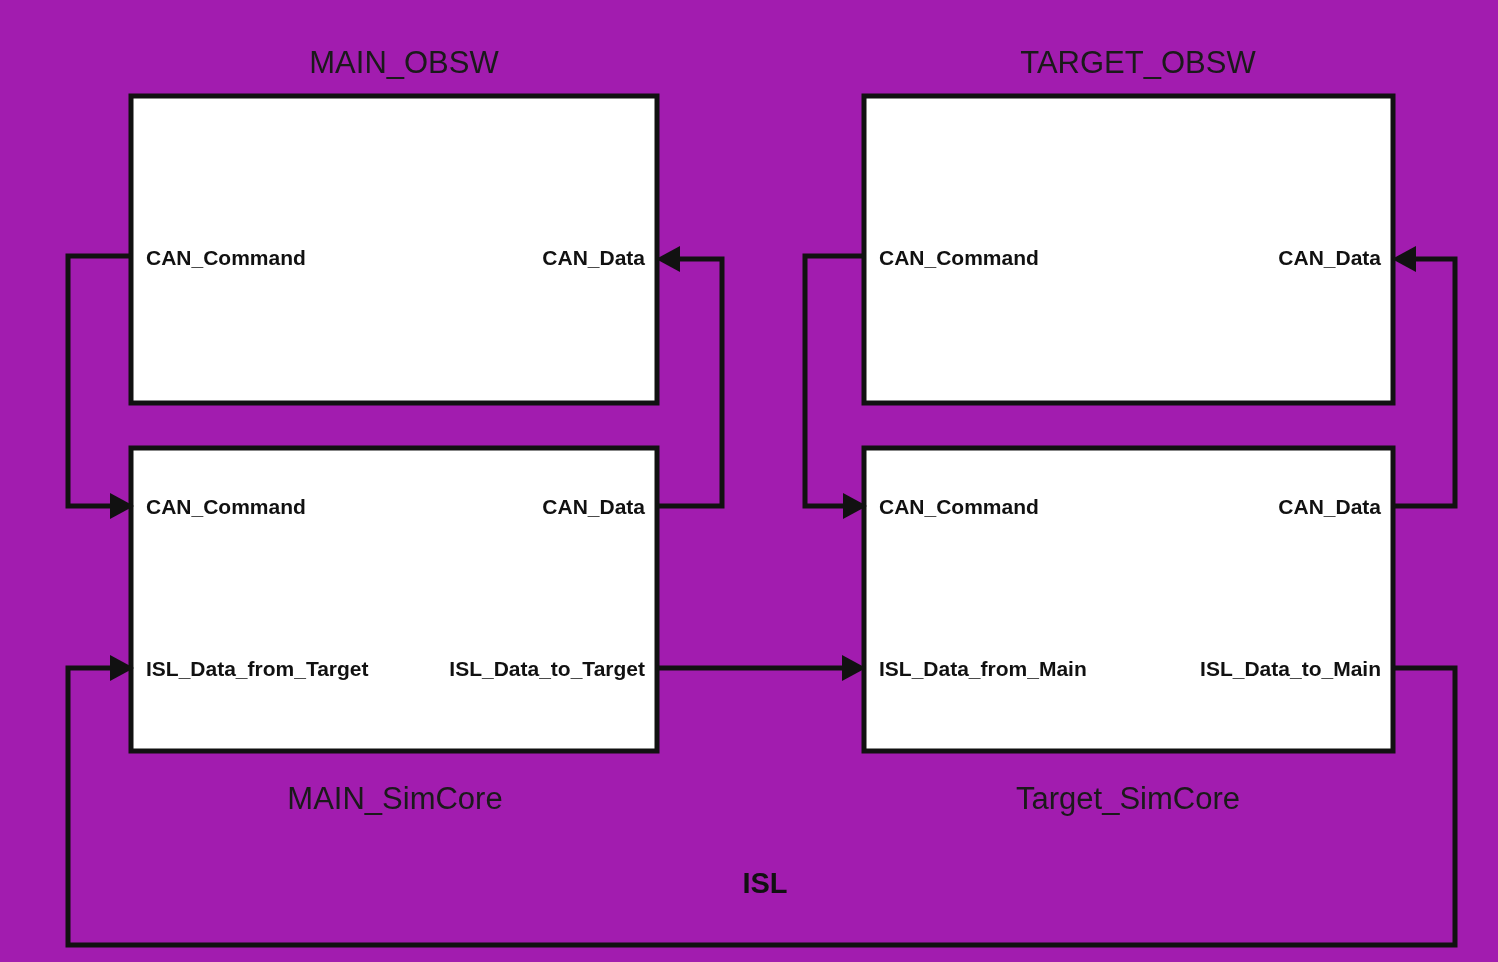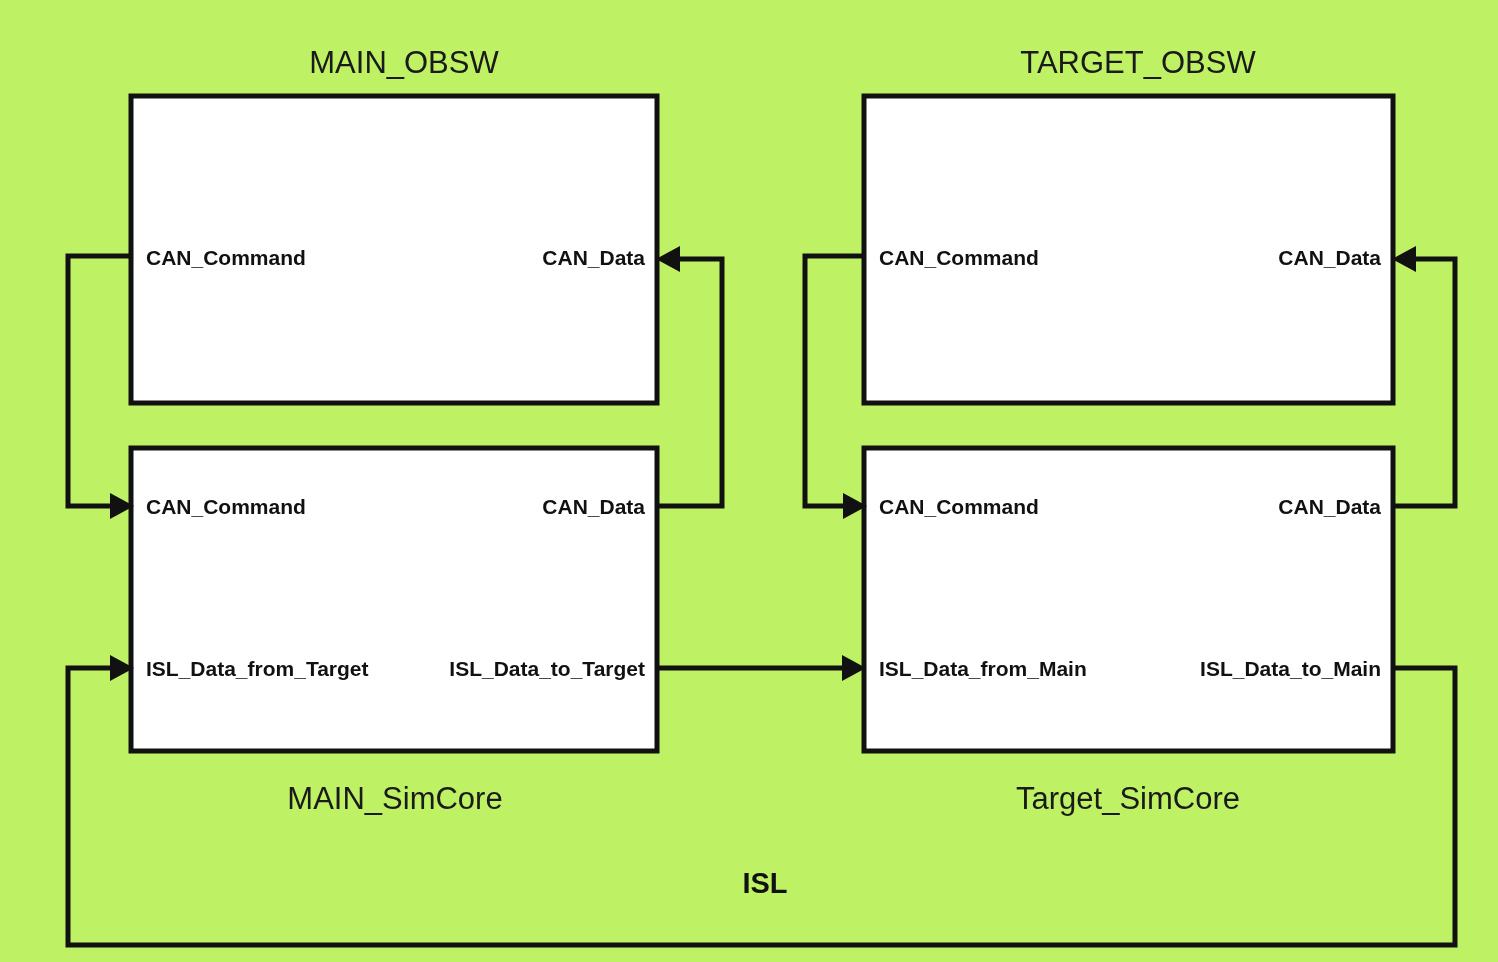--- a/index.html
+++ b/index.html
@@ -10,21 +10,21 @@
   body {
     width: 1498px;
     height: 962px;
     font-family: "Liberation Sans", sans-serif;
     overflow: hidden;
   }
   #diagram-root {
     position: relative;
     width: 1498px;
     height: 962px;
-    background: #bef264;
+    background: #a21caf;
     text-align: right;
   }
   svg#diagram-svg {
     position: absolute;
     top: 0;
     left: 0;
     width: 1498px;
     height: 962px;
     display: block;
   }

